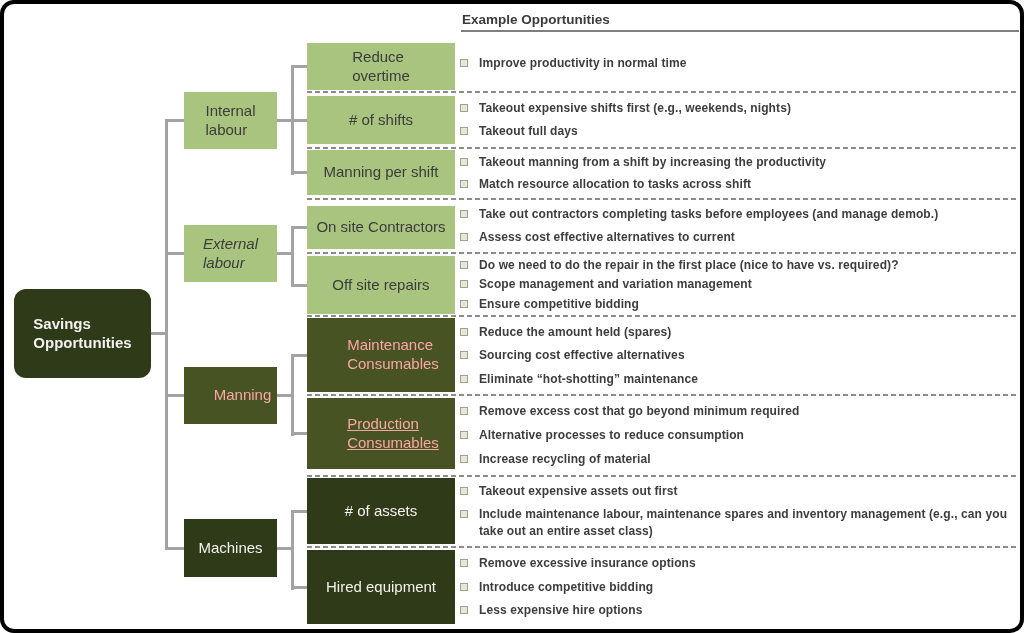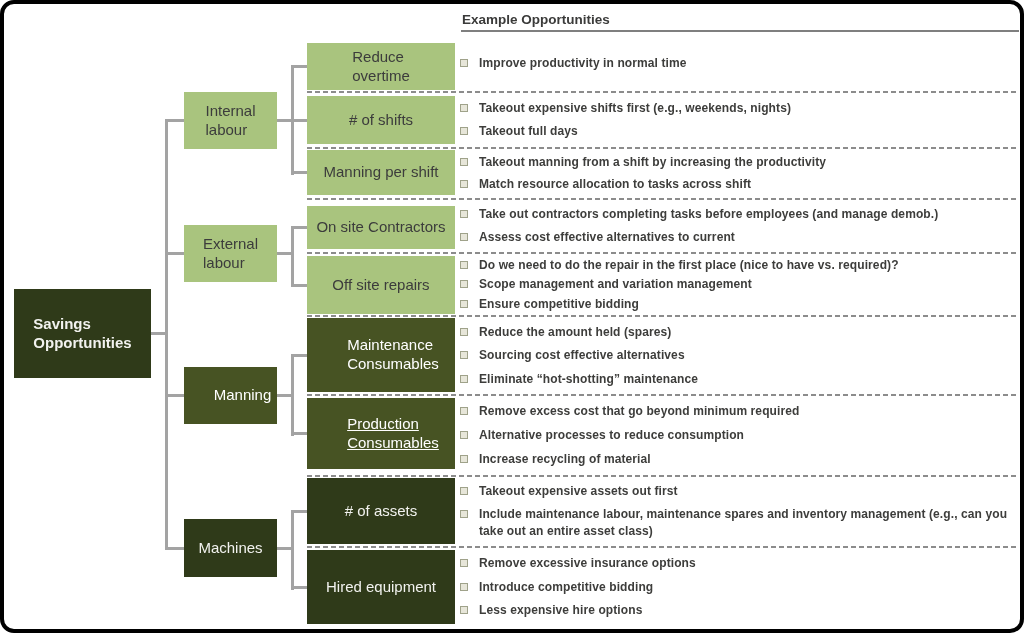--- a/index.html
+++ b/index.html
@@ -2,21 +2,21 @@
 <html><head>
 <meta charset="utf-8">
 <style>
   html,body{margin:0;padding:0;background:#ffffff;font-family:"Liberation Sans",sans-serif;}
   .canvas{position:relative;width:1024px;height:633px;background:#ffffff;border:4px solid #000000;
           border-radius:14px;box-sizing:border-box;overflow:hidden;}
   
   .node{position:absolute;display:flex;align-items:center;justify-content:center;text-align:left;
         white-space:pre-line;line-height:1.25;font-size:15px;box-sizing:border-box;}
   .tone-light{background:#a9c47e;color:#3c3c3c;}
-  .tone-med{background:#475323;color:#ffffff;padding-left:24px;}
+  .tone-med{background:#475323;color:#fca5a5;padding-left:24px;}
   .tone-darkest{background:#2f3a19;color:#f2f2ef;}
   .root{font-weight:bold;font-size:15px;}
   
   .conn{position:absolute;background:#a3a3a3;}
   
   .panel-title{position:absolute;left:458px;top:8px;font-size:13.5px;font-weight:bold;color:#3b3b3a;}
   .title-rule{position:absolute;left:457px;top:26px;width:558px;height:2px;background:#7f7f7f;}
   .divider{position:absolute;left:303px;width:711px;height:2px;
            background:repeating-linear-gradient(90deg,#8c8c8c 0 5px,rgba(0,0,0,0) 5px 8px);}
   .bullets{position:absolute;left:456px;width:556px;display:flex;flex-direction:column;
@@ -27,26 +27,26 @@
   .bullet-text{font-size:12px;font-weight:bold;color:#3d3d3b;line-height:1.4;letter-spacing:0.1px;}
 </style>
 </head>
 <body>
 
 <div class="canvas">
 
   <div class="panel-title">Example Opportunities</div>
   <div class="title-rule"></div>
 
-  <div class="node tone-darkest root" style="left:10px;top:285px;width:137px;height:89px;">Savings
+  <div class="node tone-darkest root" style="left:10px;top:285px;width:137px;height:89px;border-radius:12px;">Savings
 Opportunities</div>
 
   <div class="node tone-light" style="left:180px;top:88px;width:93px;height:57px;">Internal
 labour</div>
-  <div class="node tone-light" style="left:180px;top:221px;width:93px;height:57px;">External
+  <div class="node tone-light" style="left:180px;top:221px;width:93px;height:57px;font-style:italic;">External
 labour</div>
   <div class="node tone-med" style="left:180px;top:363px;width:93px;height:57px;">Manning</div>
   <div class="node tone-darkest" style="left:180px;top:515px;width:93px;height:58px;">Machines</div>
 
   <div class="conn" style="left:147px;top:328px;width:16px;height:3px;"></div>
   <div class="conn" style="left:161px;top:115px;width:3px;height:431px;"></div>
   <div class="conn" style="left:161px;top:115px;width:19px;height:3px;"></div>
   <div class="conn" style="left:161px;top:248px;width:19px;height:3px;"></div>
   <div class="conn" style="left:161px;top:390px;width:19px;height:3px;"></div>
   <div class="conn" style="left:161px;top:543px;width:19px;height:3px;"></div>

